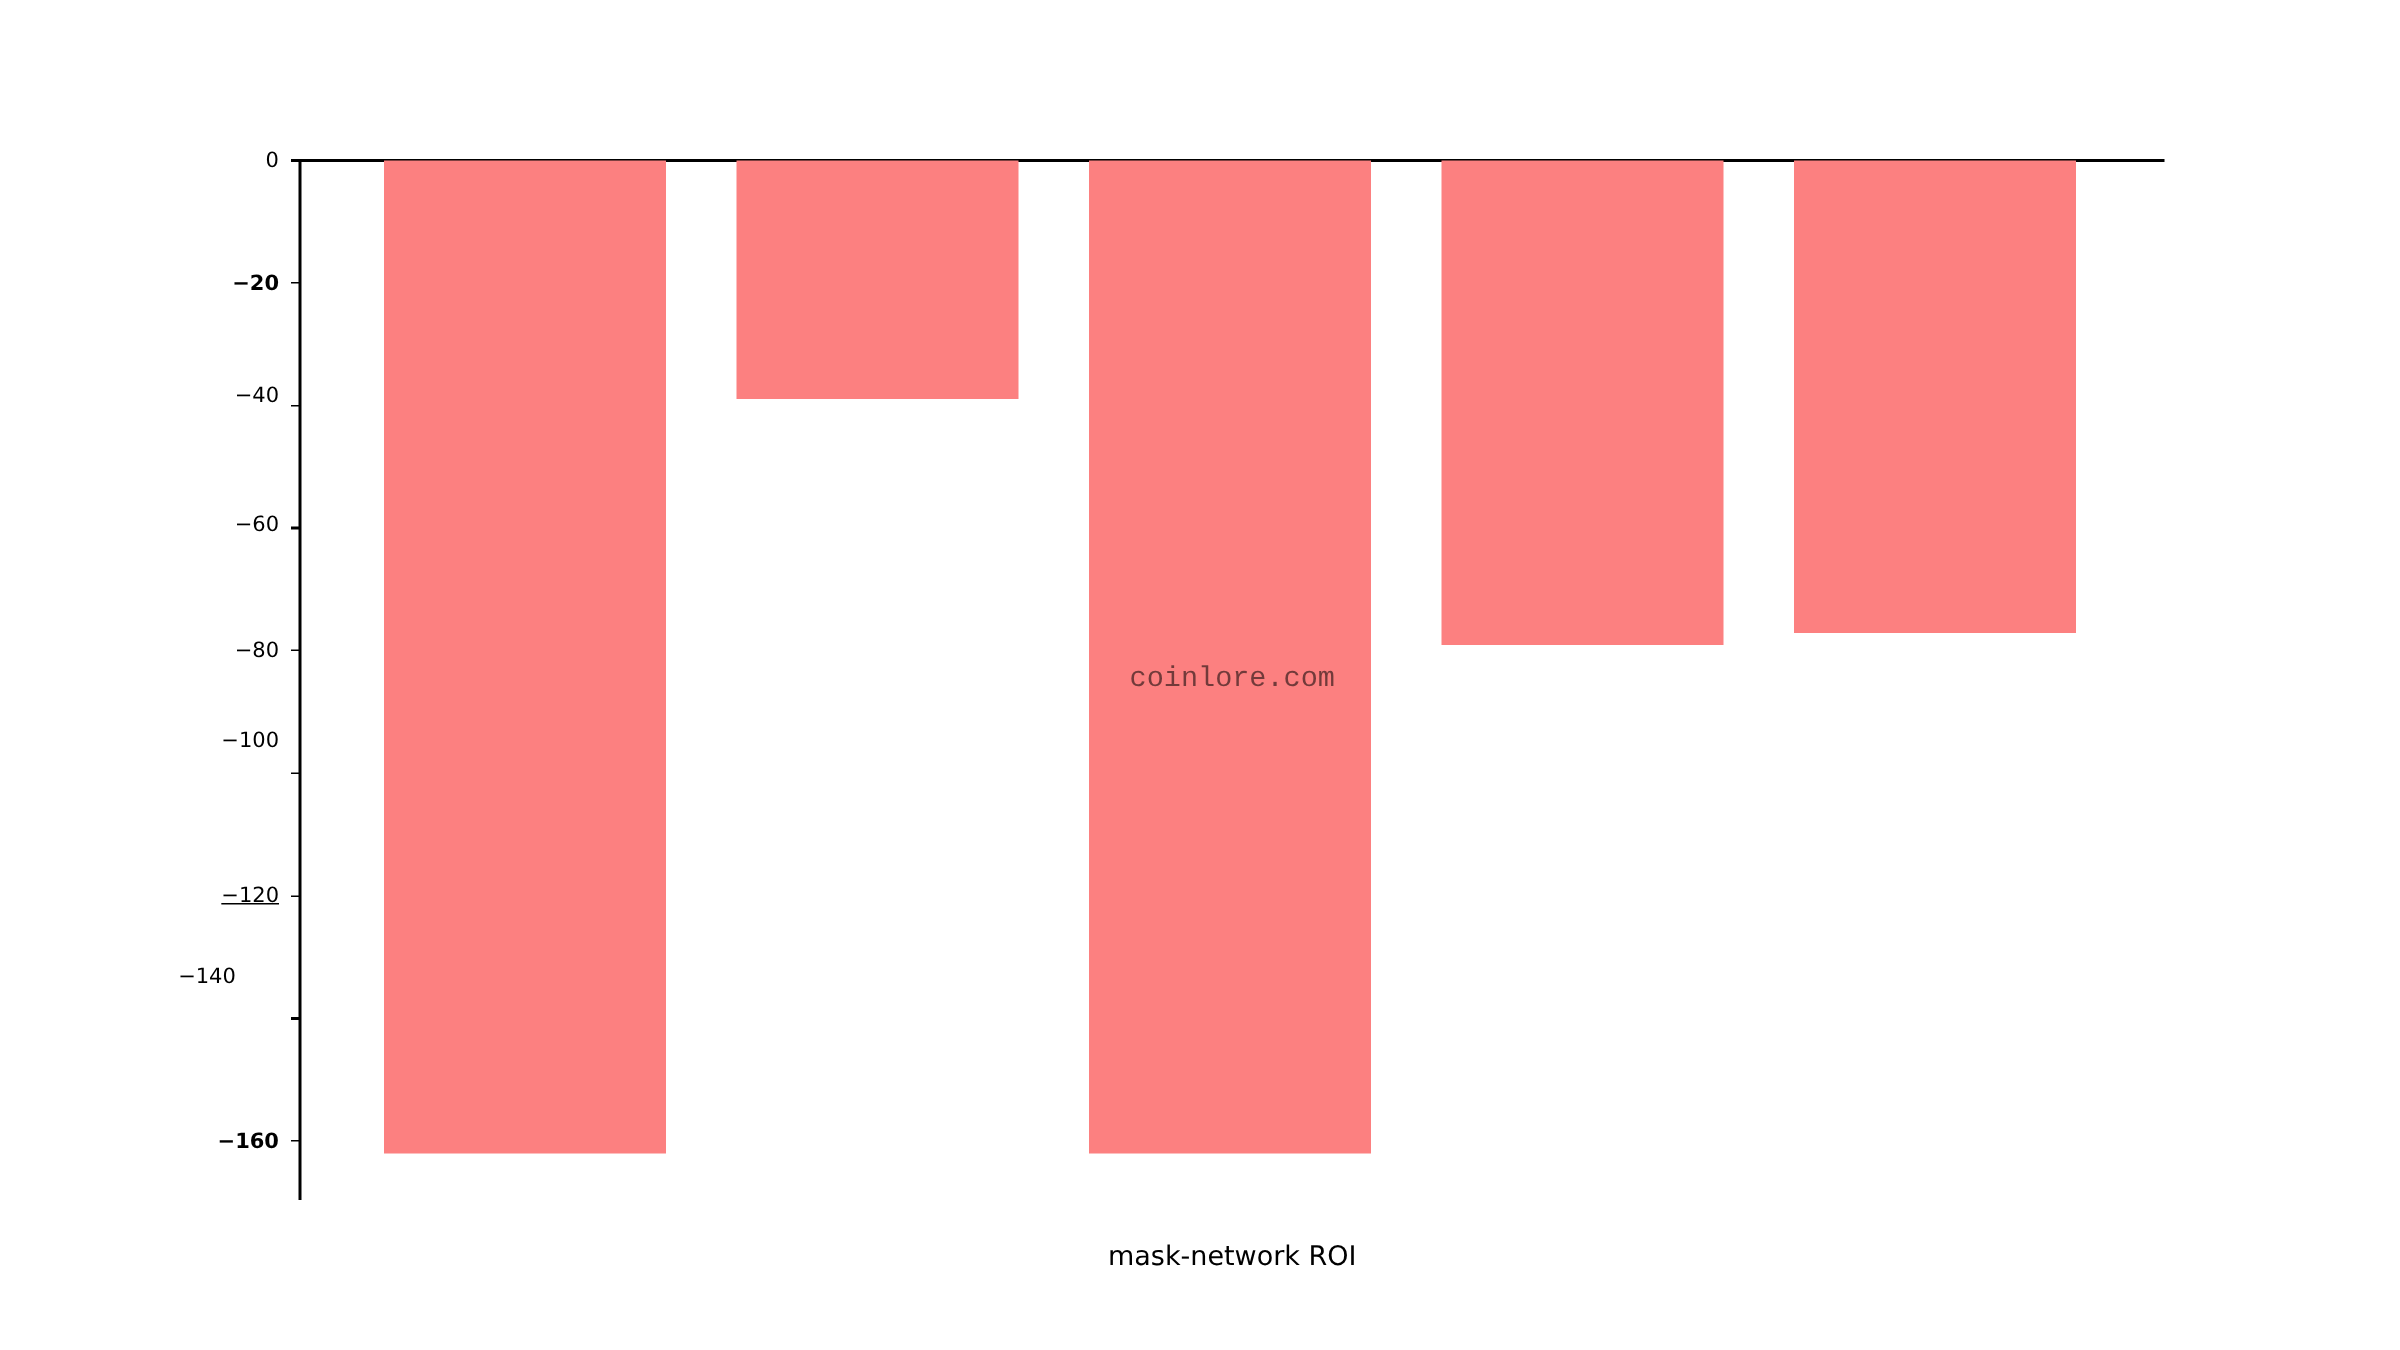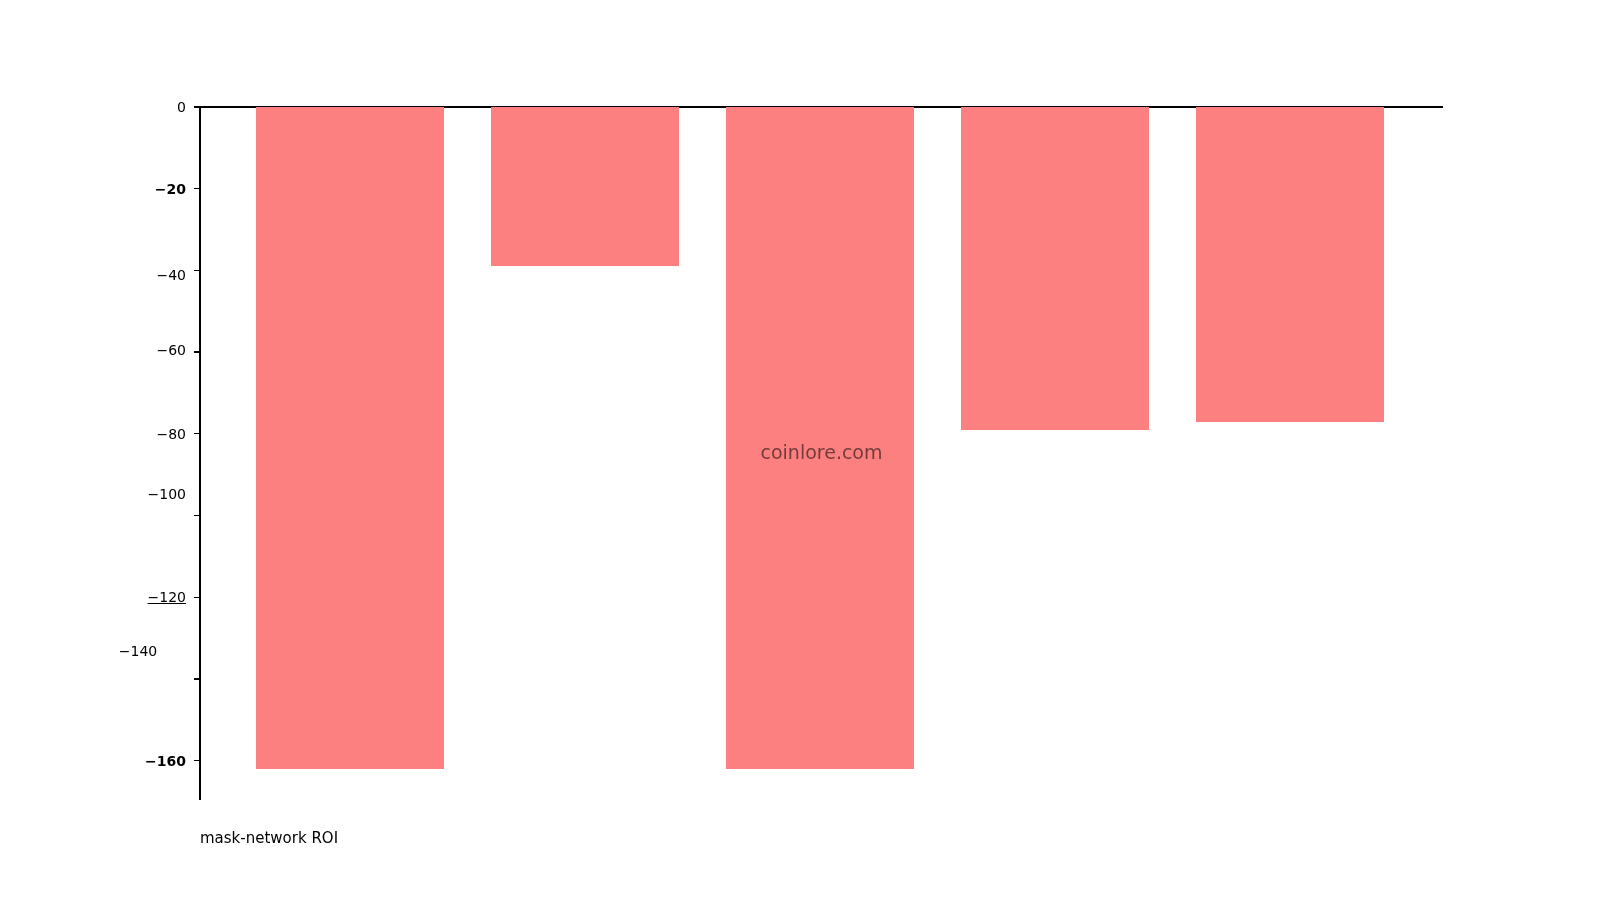--- a/index.html
+++ b/index.html
@@ -54,46 +54,48 @@
   }
   .watermark {
     position: absolute;
     left: 200px;
     top: 437px;
     width: 1243px;
     height: 30px;
     line-height: 30px;
     text-align: center;
     font-size: 19px;
+    font-family: Liberation Mono, monospace;
   }
   .xlabel {
     position: absolute;
     left: 200px;
     top: 828px;
     width: 1243px;
     height: 20px;
     line-height: 20px;
-    font-size: 15px;
+    text-align: center;
+    font-size: 18px;
     color: #000000;
   }
 </style>
 </head>
 <body>
 
 <div class="figure">
   <div class="spine top-spine"></div>
   <div class="spine left-spine"></div>
 
   <div id="yticks">
       <div class="y-tick-mark" style="top: 106.35px;"></div>
       <div class="y-tick-label" style="top: 97px;">0</div>
       <div class="y-tick-mark" style="top: 188.05px;"></div>
       <div class="y-tick-label" style="top: 178.7px; font-weight: bold;">−20</div>
       <div class="y-tick-mark" style="top: 269.75px;"></div>
-      <div class="y-tick-label" style="top: 265px;">−40</div>
+      <div class="y-tick-label" style="top: 254px;">−40</div>
       <div class="y-tick-mark" style="top: 351.45px;"></div>
       <div class="y-tick-label" style="top: 340px;">−60</div>
       <div class="y-tick-mark" style="top: 433.15px;"></div>
       <div class="y-tick-label" style="top: 423.8px;">−80</div>
       <div class="y-tick-mark" style="top: 514.85px;"></div>
       <div class="y-tick-label" style="top: 484px;">−100</div>
       <div class="y-tick-mark" style="top: 596.55px;"></div>
       <div class="y-tick-label" style="top: 587.2px; text-decoration: underline;">−120</div>
       <div class="y-tick-mark" style="top: 678.25px;"></div>
       <div class="y-tick-label" style="top: 641px; text-align: center;">−140</div>

